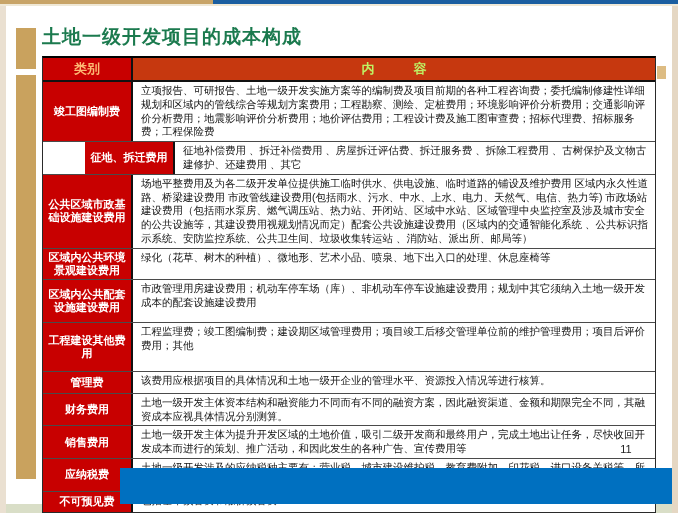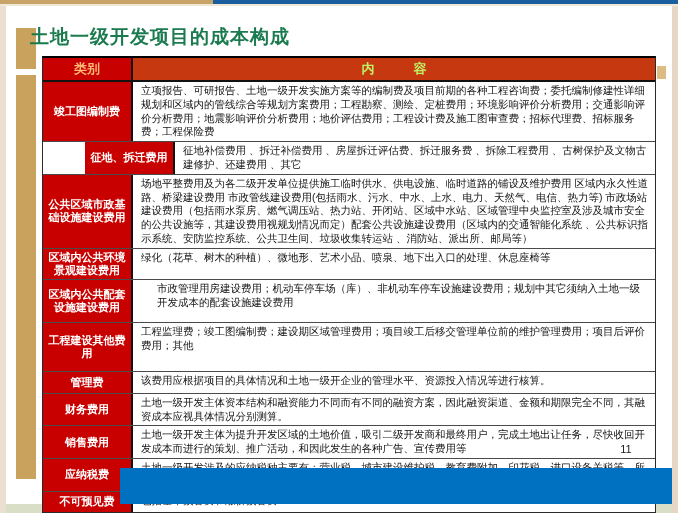--- a/index.html
+++ b/index.html
@@ -12,21 +12,21 @@
   .frame-right{position:absolute;right:0;top:0;width:6px;height:513px;background:#E5D7C3;}
   .top-tan{position:absolute;left:0;top:0;width:213px;height:4px;background:#C8A468;z-index:6;}
   .top-blue{position:absolute;left:213px;top:0;width:465px;height:4px;background:#1B5EA0;z-index:6;}
   .top-cream{position:absolute;left:0;top:4px;width:678px;height:2px;background:#EFE8D6;z-index:6;}
 
   .slide{position:absolute;left:6px;top:6px;width:666px;height:498px;background:#ffffff;}
 
   .bullet{position:absolute;left:10px;top:22px;width:20px;height:41px;background:#C9A25E;}
   .accent-bar{position:absolute;left:10px;top:69px;width:20px;height:404px;background:#C9A25E;}
 
-  .title{position:absolute;left:24px;top:18px;margin:0;
+  .title{position:absolute;left:36px;top:18px;margin:0;
          font-size:19px;font-weight:bold;color:#1B7A4E;letter-spacing:1px;white-space:nowrap;}
 
   .cost-table{position:absolute;left:36px;top:50px;width:614px;box-sizing:border-box;
               border:1px solid #2a2a2a;border-top:2px solid #000;background:#fff;}
   .thead{display:flex;height:22px;border-bottom:2px solid #111;}
   .th-cat{width:90px;flex:0 0 90px;background:#C80000;color:#fdba74;font-weight:bold;font-size:13px;
           display:flex;align-items:center;justify-content:center;box-sizing:border-box;
           border-right:2px solid #111;}
   .th-con{flex:1;background:#C6380F;color:#bef264;font-weight:bold;font-size:13px;
           display:flex;align-items:center;justify-content:center;}
@@ -35,21 +35,21 @@
   .cat{width:90px;flex:0 0 90px;background:#C80000;color:#fff;font-weight:bold;
        font-size:11px;line-height:13px;text-align:center;
        display:flex;align-items:center;justify-content:center;
        padding:2px 2px;box-sizing:border-box;border-right:2px solid #111;}
   .con{flex:1;padding:2px 6px 2px 8px;font-size:10.5px;line-height:13.8px;color:#141414;
        box-sizing:border-box;}
   .trow:nth-child(1){min-height:44px;}
   .trow:nth-child(2){min-height:29px;padding-left:42px;}
   .trow:nth-child(3){min-height:68px;}
   .trow:nth-child(4){min-height:25px;}
-  .trow:nth-child(5){min-height:42px;gap:16px;}
+  .trow:nth-child(5){min-height:42px;}
   .trow:nth-child(6){min-height:48px;}
   .trow:nth-child(7){min-height:21px;}
   .trow:nth-child(8){min-height:29px;}
   .trow:nth-child(9){min-height:26px;}
   .trow:nth-child(10){min-height:21px;}
   .trow:nth-child(11){min-height:20px;}
 
   .header-shadow{position:absolute;left:651px;top:60px;width:9px;height:13px;background:#DDBC83;}
   .page-number{position:absolute;left:598px;top:437px;width:44px;text-align:center;
                font-size:11px;color:#222;}

